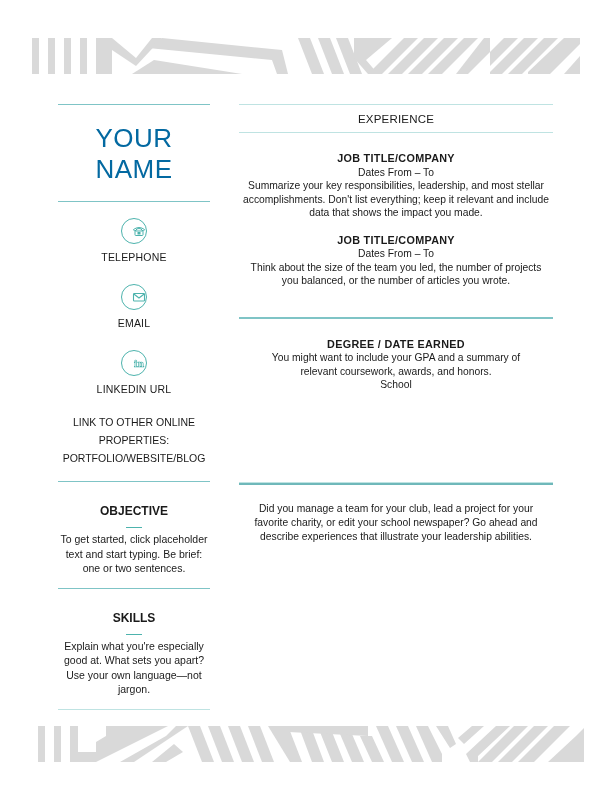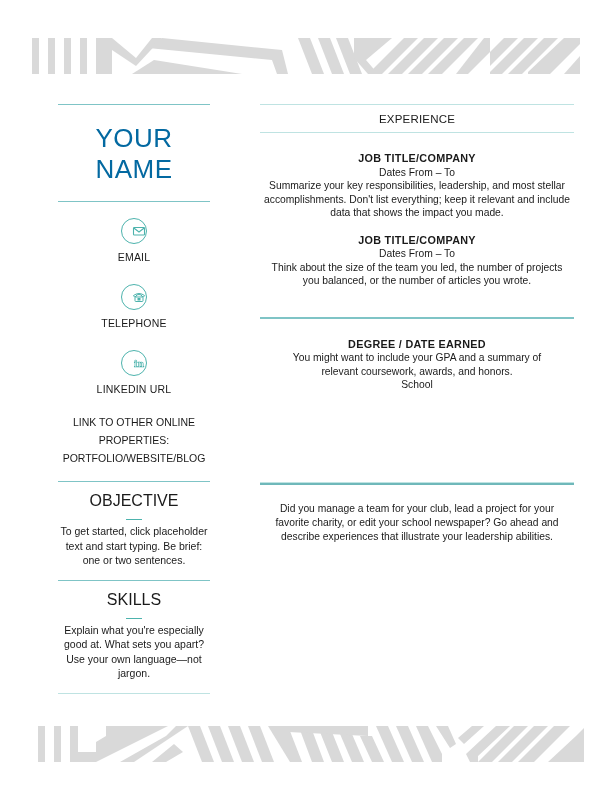--- a/index.html
+++ b/index.html
@@ -3,37 +3,37 @@
 <meta charset="utf-8">
 <style>
   html, body { margin: 0; padding: 0; background: #ffffff; }
   body { width: 616px; height: 800px; position: relative; overflow: hidden;
          font-family: "Liberation Sans", sans-serif; color: #1a1a1a; }
   .banner { position: absolute; left: 32px; width: 458px; height: 36px; }
   .banner.top { top: 38px; }
   .banner svg { width: 100%; height: 100%; display: block; }
 
   .left { position: absolute; left: 58px; top: 104px; width: 152px; text-align: center; }
-  .right { position: absolute; left: 260px; top: 104px; width: 314px; text-align: center; }
+  .right { position: absolute; left: 239px; top: 104px; width: 314px; text-align: center; }
 
   .rule { height: 0; border-top: 1.5px solid #7fc4c6; }
   .rule.light { border-top-color: #bfe3e2; }
   .rule.dark { border-top: 2px solid #6fb8ba; }
 
   .name { font-size: 26px; letter-spacing: 0.5px; padding: 18px 0 16px 0; color: #0369a1; }
 
   .contact { margin-top: 16px; }
   .icon-circle { width: 24px; height: 24px; border: 1.5px solid #4db3ad; border-radius: 50%;
                  margin: 0 auto; display: flex; align-items: center; justify-content: flex-end; }
   .icon-circle svg { width: 14px; height: 14px; }
   .contact-label { font-size: 10.5px; margin-top: 7px; letter-spacing: 0.2px; }
   .contact-item + .contact-item { margin-top: 21px; }
   .links { font-size: 10.5px; line-height: 18px; margin-top: 18px; margin-bottom: 14px; }
 
-  .sec-head-left { font-size: 16px; margin-top: 10px; }
+  .sec-head-left { font-size: 12px; margin-top: 22px; font-weight: bold; }
   .mini-rule { width: 16px; height: 0; border-top: 1.5px solid #4db3ad; margin: 9px auto 4px auto; }
   .sec-body-left { font-size: 10.5px; line-height: 14.5px; padding: 0 2px; margin-bottom: 12px; }
 
   .sec-head-right { font-size: 11.5px; padding: 8px 0 7px 0; letter-spacing: 0.2px; }
   .entry { margin-top: 19px; font-size: 10.3px; line-height: 13.5px; }
   .entry-title { font-weight: bold; font-size: 10.8px; letter-spacing: 0.3px; }
   .entry + .entry { margin-top: 14px; }
   .vol-body { font-size: 10.3px; line-height: 14px; margin-top: 17px; padding: 0 10px; }
 </style>
 </head>
@@ -75,35 +75,35 @@
 
 <div class="left">
   <div class="rule"></div>
   <div class="name">YOUR NAME</div>
   <div class="rule"></div>
 
   <div class="contact">
     <div class="contact-item">
       <div class="icon-circle">
         <svg viewBox="0 0 14 14">
-            <rect x="1.5" y="3.5" width="11" height="7.5" rx="0.8" fill="none" stroke="#4db3ad" stroke-width="1.1"></rect>
-            <polyline points="1.8,4 7,8 12.2,4" fill="none" stroke="#4db3ad" stroke-width="1.1"></polyline>
-          </svg>
-      </div>
-      <div class="contact-label">EMAIL</div>
-    </div>
-    <div class="contact-item">
-      <div class="icon-circle">
-        <svg viewBox="0 0 14 14">
             <path d="M1.5,5.5 Q7,1.5 12.5,5.5 L11.5,7 L9.5,6 L9.5,5 Q7,4 4.5,5 L4.5,6 L2.5,7 Z" fill="none" stroke="#4db3ad" stroke-width="1"></path>
             <rect x="3" y="7" width="8" height="4.5" rx="0.8" fill="none" stroke="#4db3ad" stroke-width="1"></rect>
             <rect x="5.5" y="8" width="3" height="2.5" fill="#4db3ad"></rect>
           </svg>
       </div>
       <div class="contact-label">TELEPHONE</div>
+    </div>
+    <div class="contact-item">
+      <div class="icon-circle">
+        <svg viewBox="0 0 14 14">
+            <rect x="1.5" y="3.5" width="11" height="7.5" rx="0.8" fill="none" stroke="#4db3ad" stroke-width="1.1"></rect>
+            <polyline points="1.8,4 7,8 12.2,4" fill="none" stroke="#4db3ad" stroke-width="1.1"></polyline>
+          </svg>
+      </div>
+      <div class="contact-label">EMAIL</div>
     </div>
     <div class="contact-item">
       <div class="icon-circle">
         <svg viewBox="0 0 14 14">
             <text x="7" y="10.5" text-anchor="middle" font-family="DejaVu Serif, serif" font-size="9" font-weight="bold" fill="none" stroke="#4db3ad" stroke-width="0.7">in</text>
           </svg>
       </div>
       <div class="contact-label">LINKEDIN URL</div>
     </div>
     <div class="links">LINK TO OTHER ONLINE PROPERTIES: PORTFOLIO/WEBSITE/BLOG</div>

